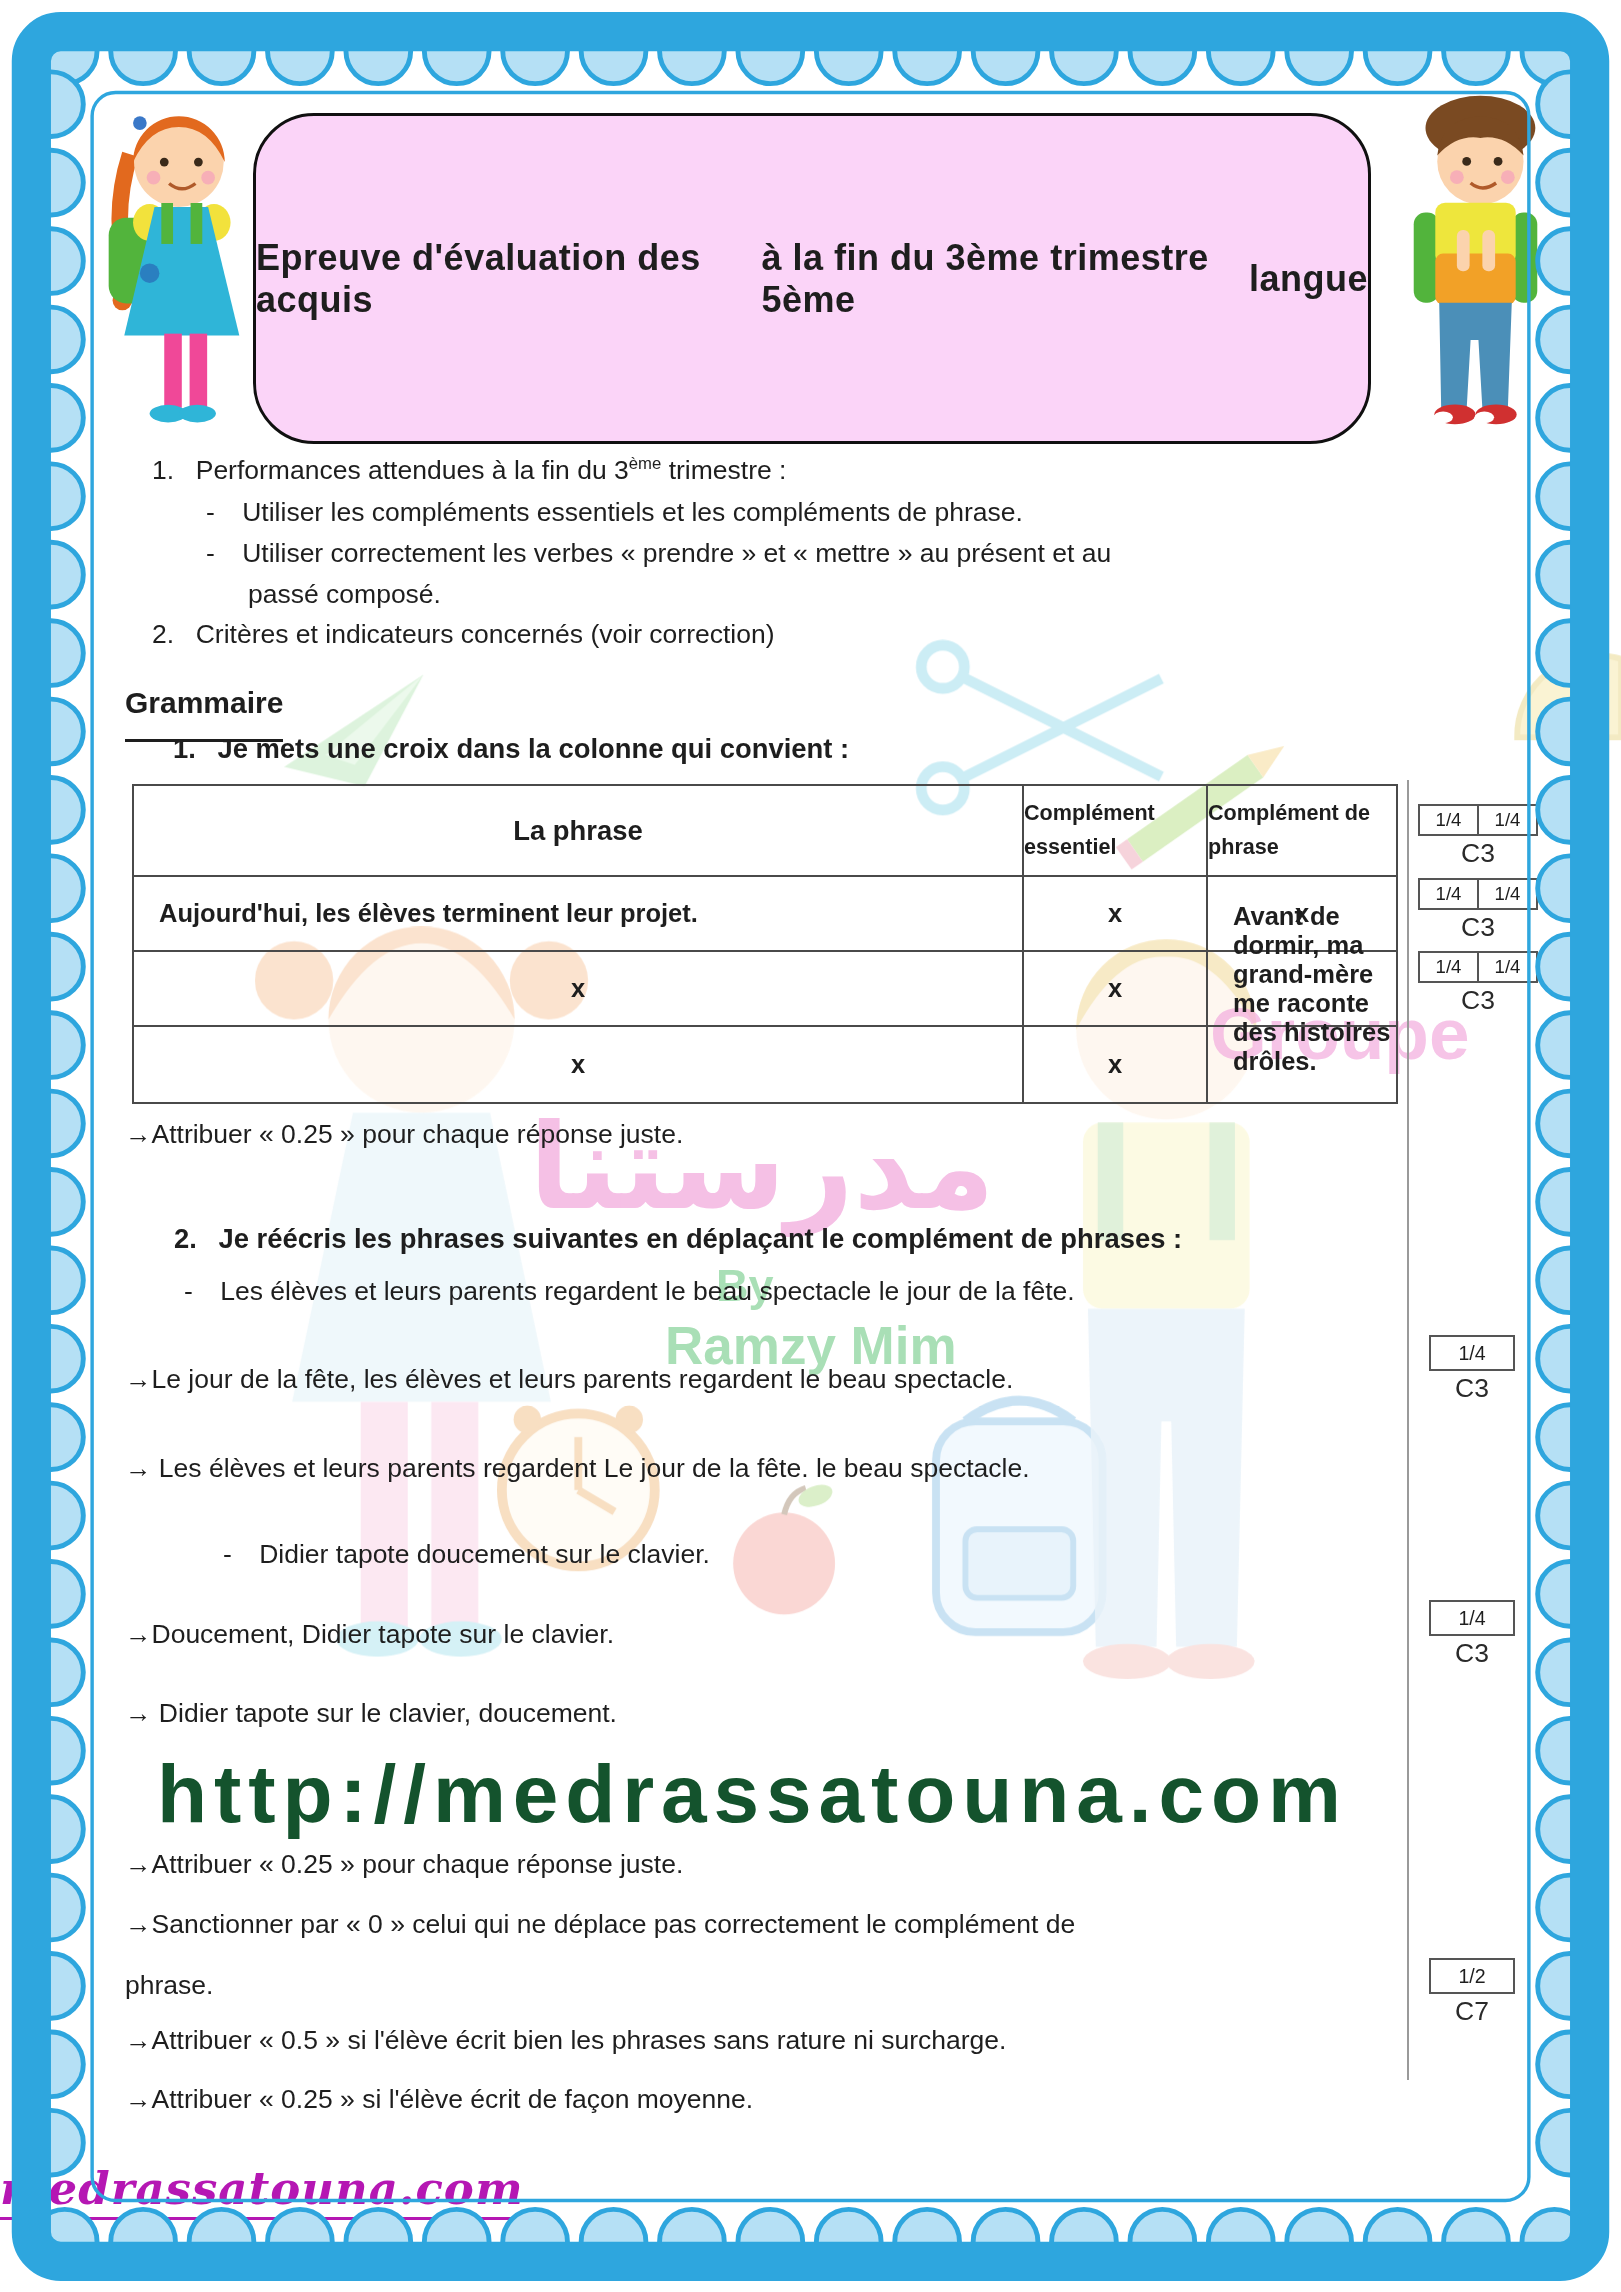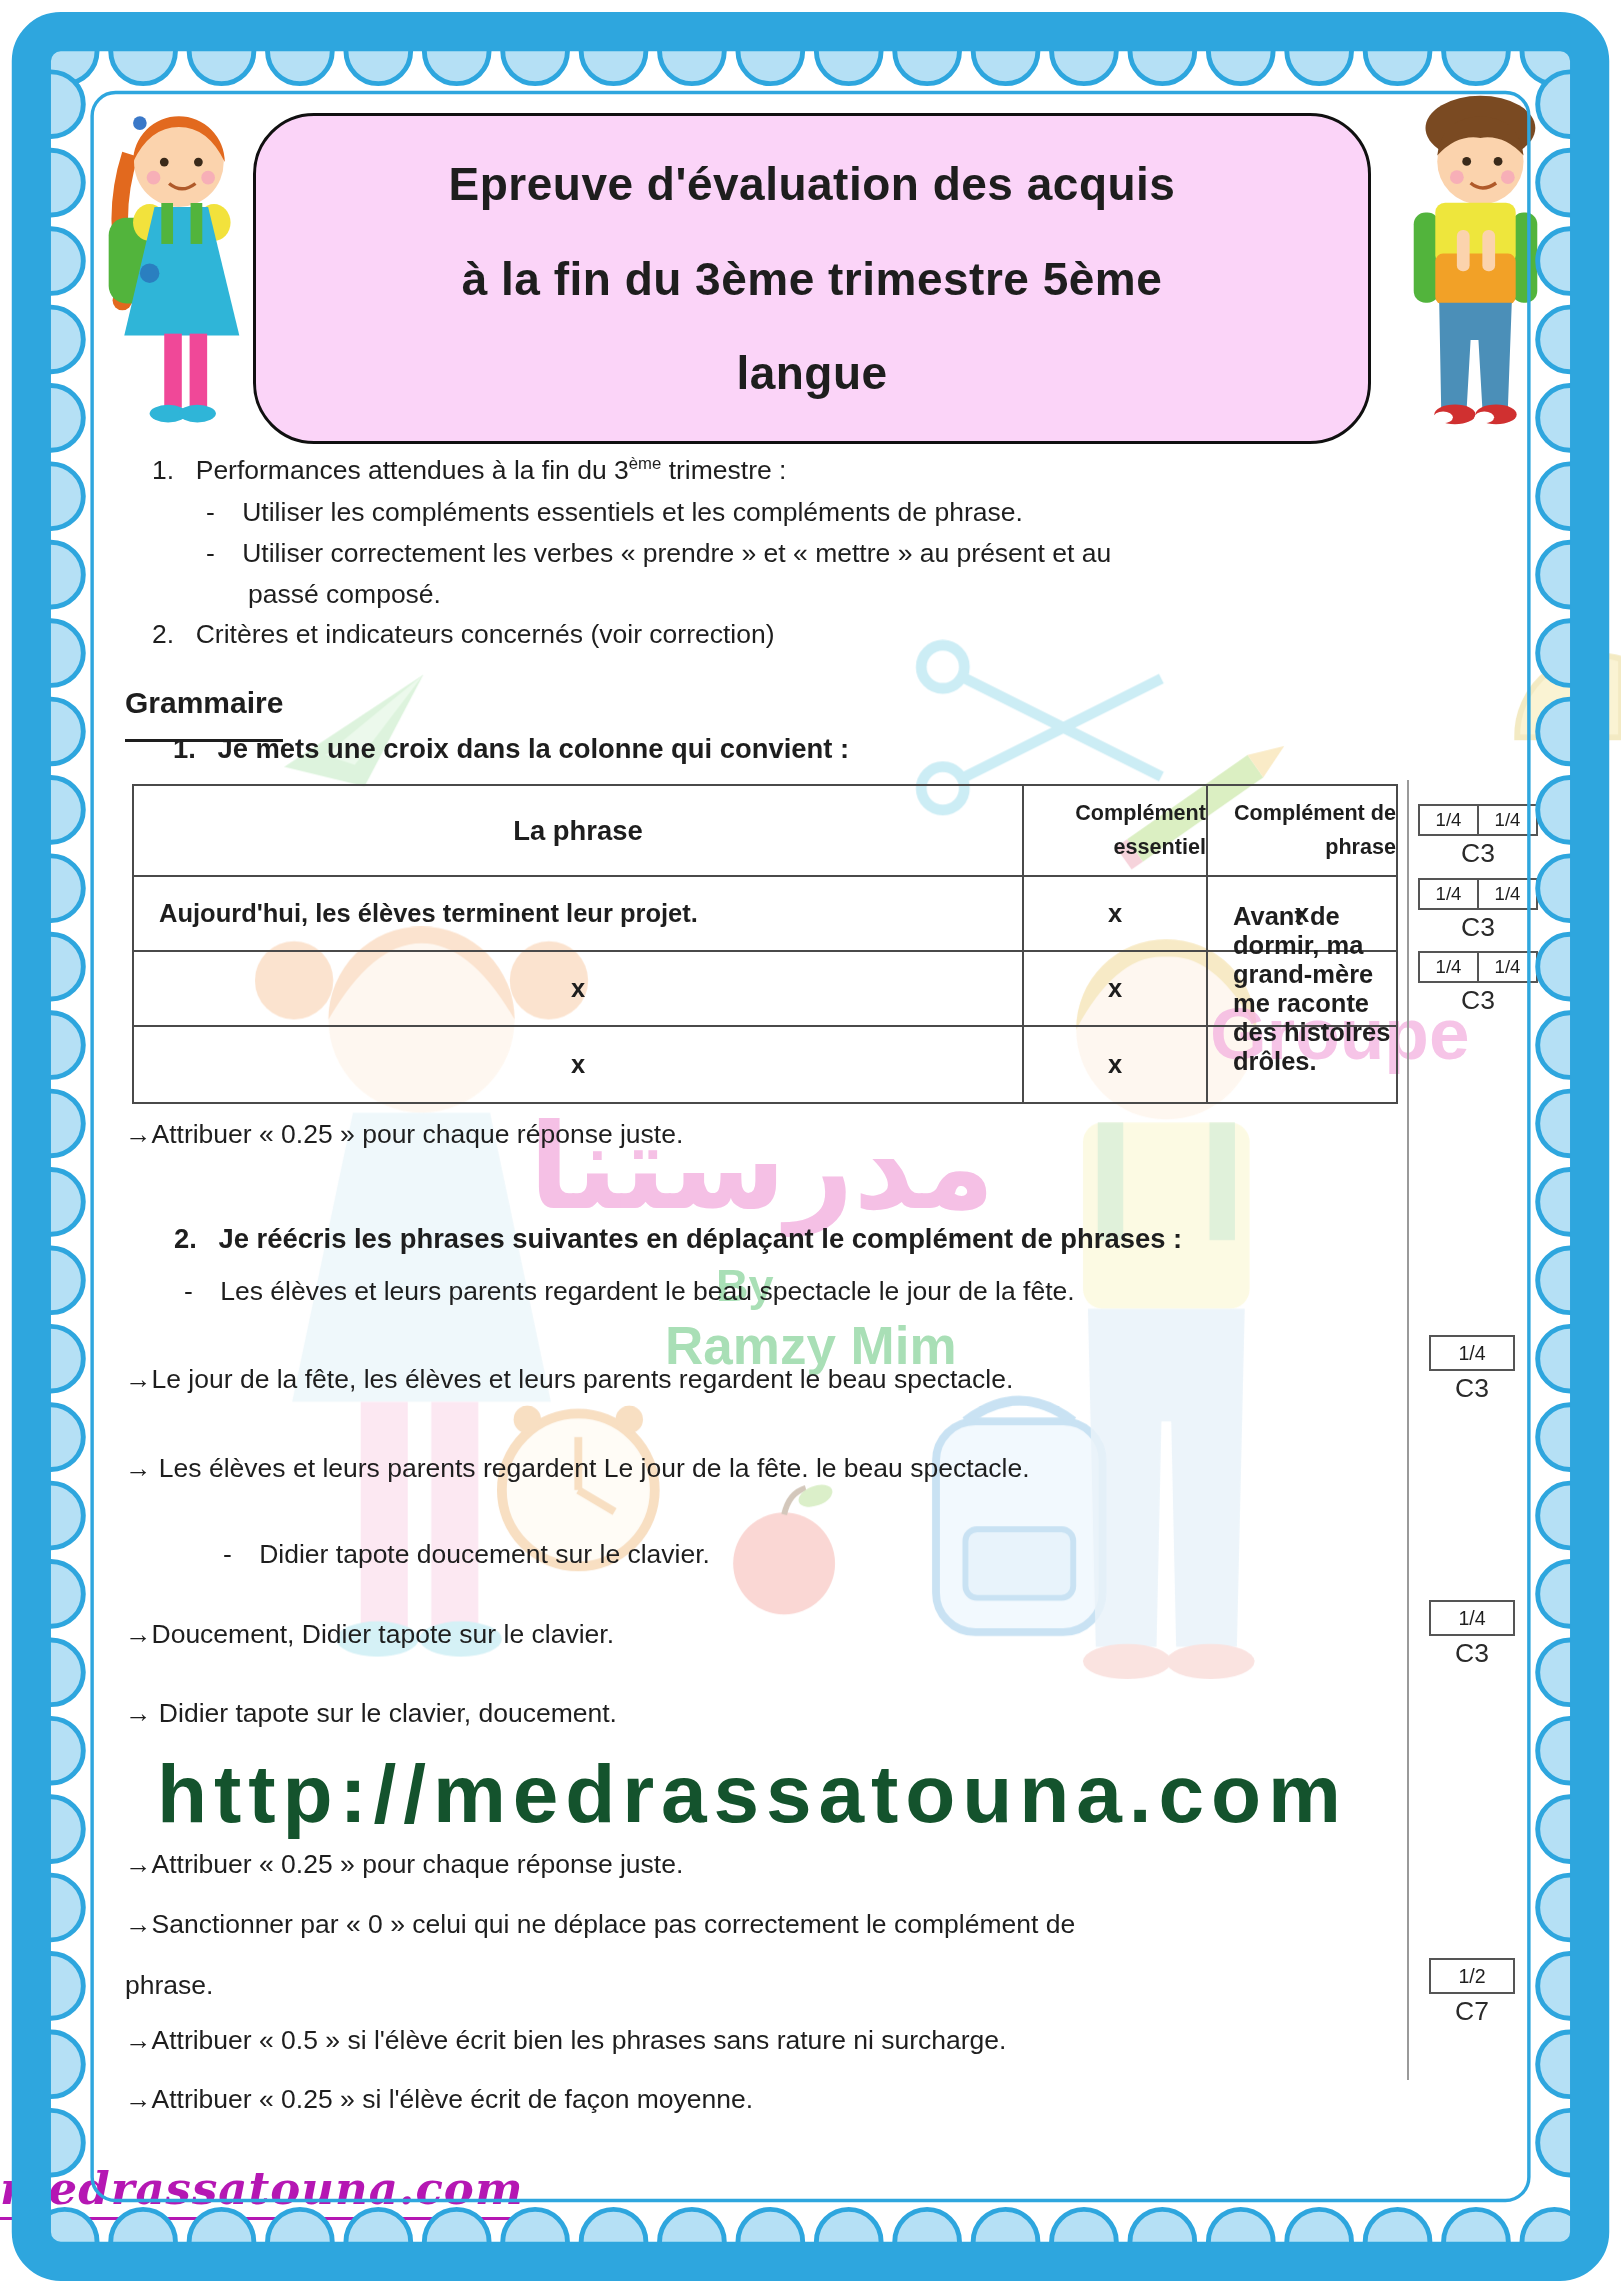--- a/index.html
+++ b/index.html
@@ -6,43 +6,43 @@
   .page{
     position:relative;width:1621px;height:2293px;background:#ffffff;overflow:hidden;
     font-family:"Liberation Sans","DejaVu Sans",sans-serif;color:#1e1e1e;
   }
   svg.layer{position:absolute;left:0;top:0;width:1621px;height:2293px;pointer-events:none;}
   .abs{position:absolute;}
   
   .title-box{
     position:absolute;left:253px;top:113px;width:1112px;height:325px;
     background:#fbd4f8;border:3.9px solid #101010;border-radius:61px;
-    display:flex;flex-direction:column;justify-content:space-evenly;align-items:center;
-    font-weight:bold;font-size:46px;letter-spacing:0.5px;
+    display:flex;flex-direction:row;justify-content:space-evenly;align-items:center;
+    font-weight:bold;font-size:36px;letter-spacing:0.5px;
   }
   .clipart{position:absolute;}
   
   .t27{font-size:26.5px;line-height:1.3;}
   .t27b{font-size:27.4px;font-weight:bold;}
   .num{display:inline-block;margin-right:21.6px;}
   .dash{display:inline-block;margin-right:27.4px;}
   .sup{font-size:16.7px;vertical-align:super;}
   
   .gram-head{font-size:30px;font-weight:bold;border-bottom:3.9px solid #1e1e1e;padding-bottom:20px;}
   
   .gtable{
     position:absolute;left:132px;top:784px;
     display:grid;grid-template-columns:890px 184px 188px;grid-template-rows:91px 75px 75px 75px;
     border:2.5px solid #4a4a4a;background:transparent;
   }
   .gtable>div{border-right:2.5px solid #4a4a4a;border-bottom:2.5px solid #4a4a4a;}
   .gtable>div:nth-child(3n){border-right:none;}
   .gtable>div:nth-child(n+10){border-bottom:none;}
   .gt-h1{font-size:27.4px;font-weight:bold;display:flex;align-items:center;justify-content:center;}
-  .gt-h2{font-size:21.6px;font-weight:bold;text-align:right;padding-top:9.8px;line-height:1.6;}
+  .gt-h2{font-size:21.6px;font-weight:bold;text-align:left;padding-top:9.8px;line-height:1.6;}
   .gt-p{font-size:25.5px;font-weight:bold;display:flex;align-items:center;padding-left:25px;}
   .gt-x{font-size:25.5px;font-weight:bold;display:flex;align-items:center;justify-content:center;}
   
   .score-pair{position:absolute;left:1418px;width:120px;text-align:center;}
   .sp-cells{display:flex;}
   .sp-cell{width:58px;height:28px;border:2px solid #555;font-size:18.6px;line-height:28px;text-align:center;}
   .sp-cell+.sp-cell{border-left:none;}
   .sp-code{font-size:26.5px;margin-top:2px;color:#2a2a2a;}
   .score-single{position:absolute;left:1423px;width:98px;text-align:center;}
   .ss-box{width:82px;height:32px;border:2px solid #555;font-size:19.6px;line-height:32px;margin:0 auto;text-align:center;background:#fff;}

